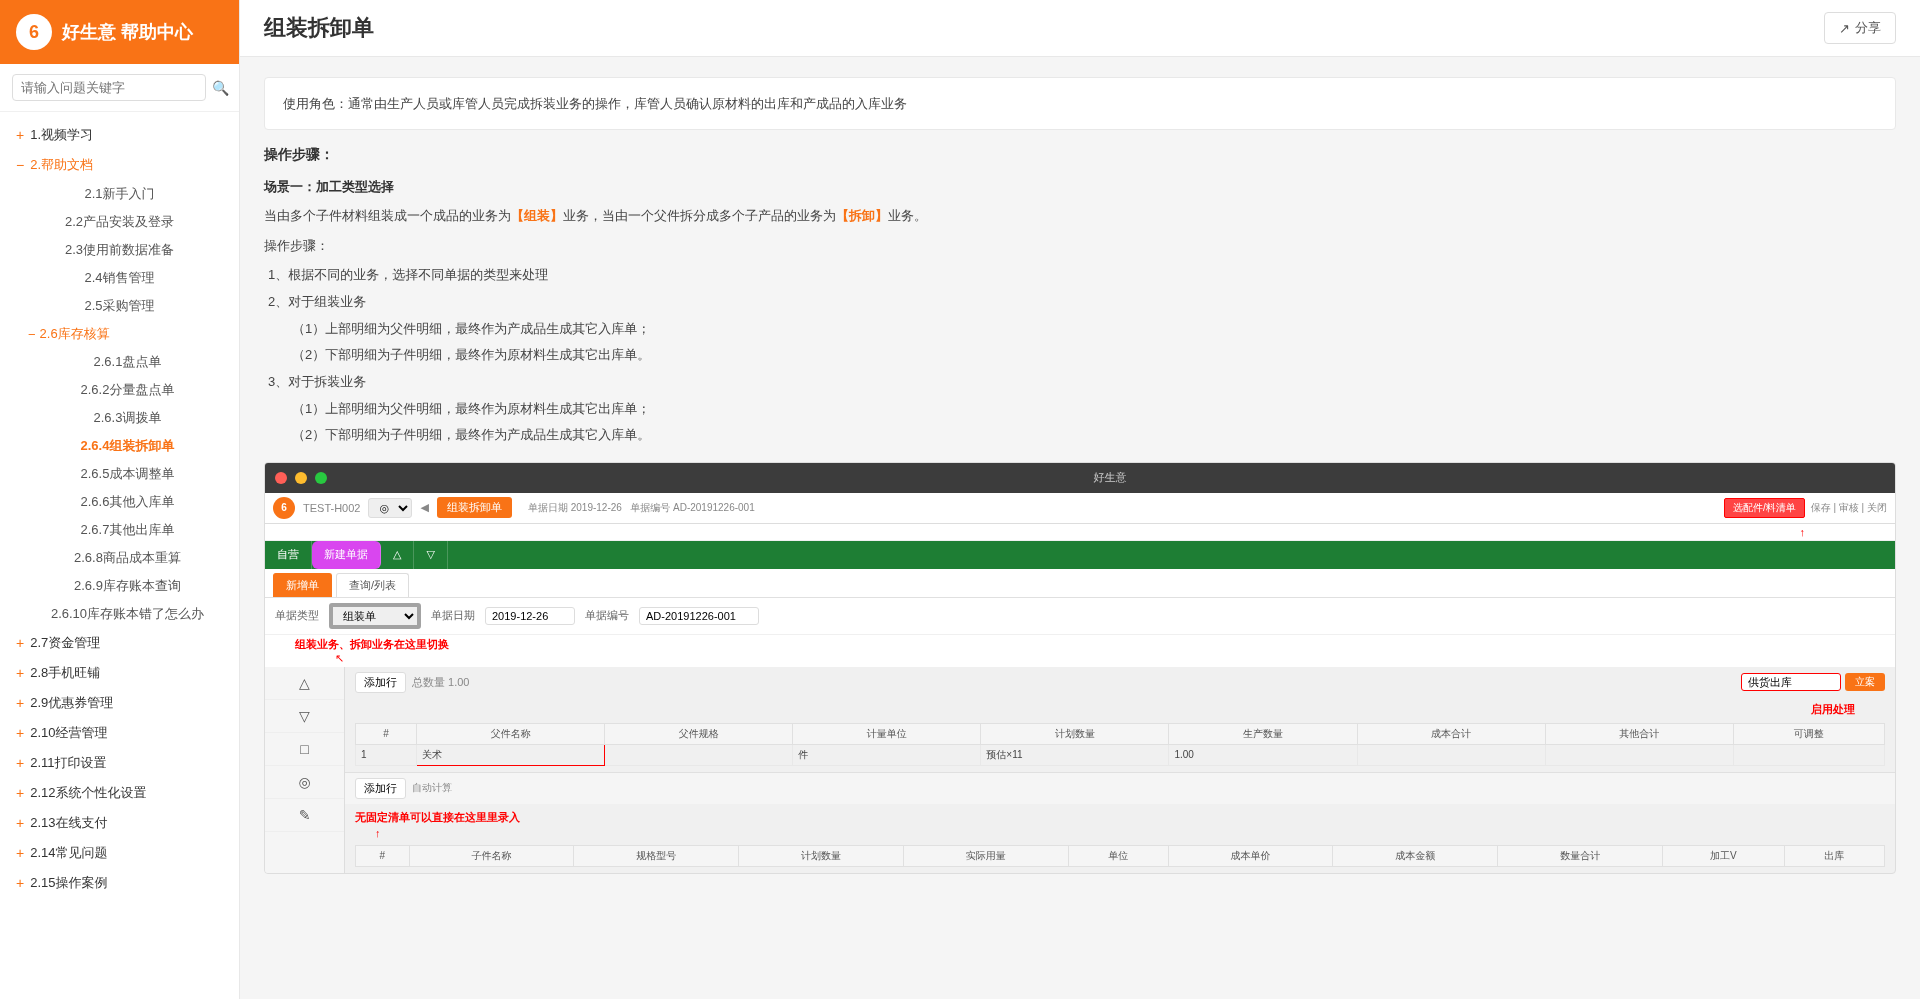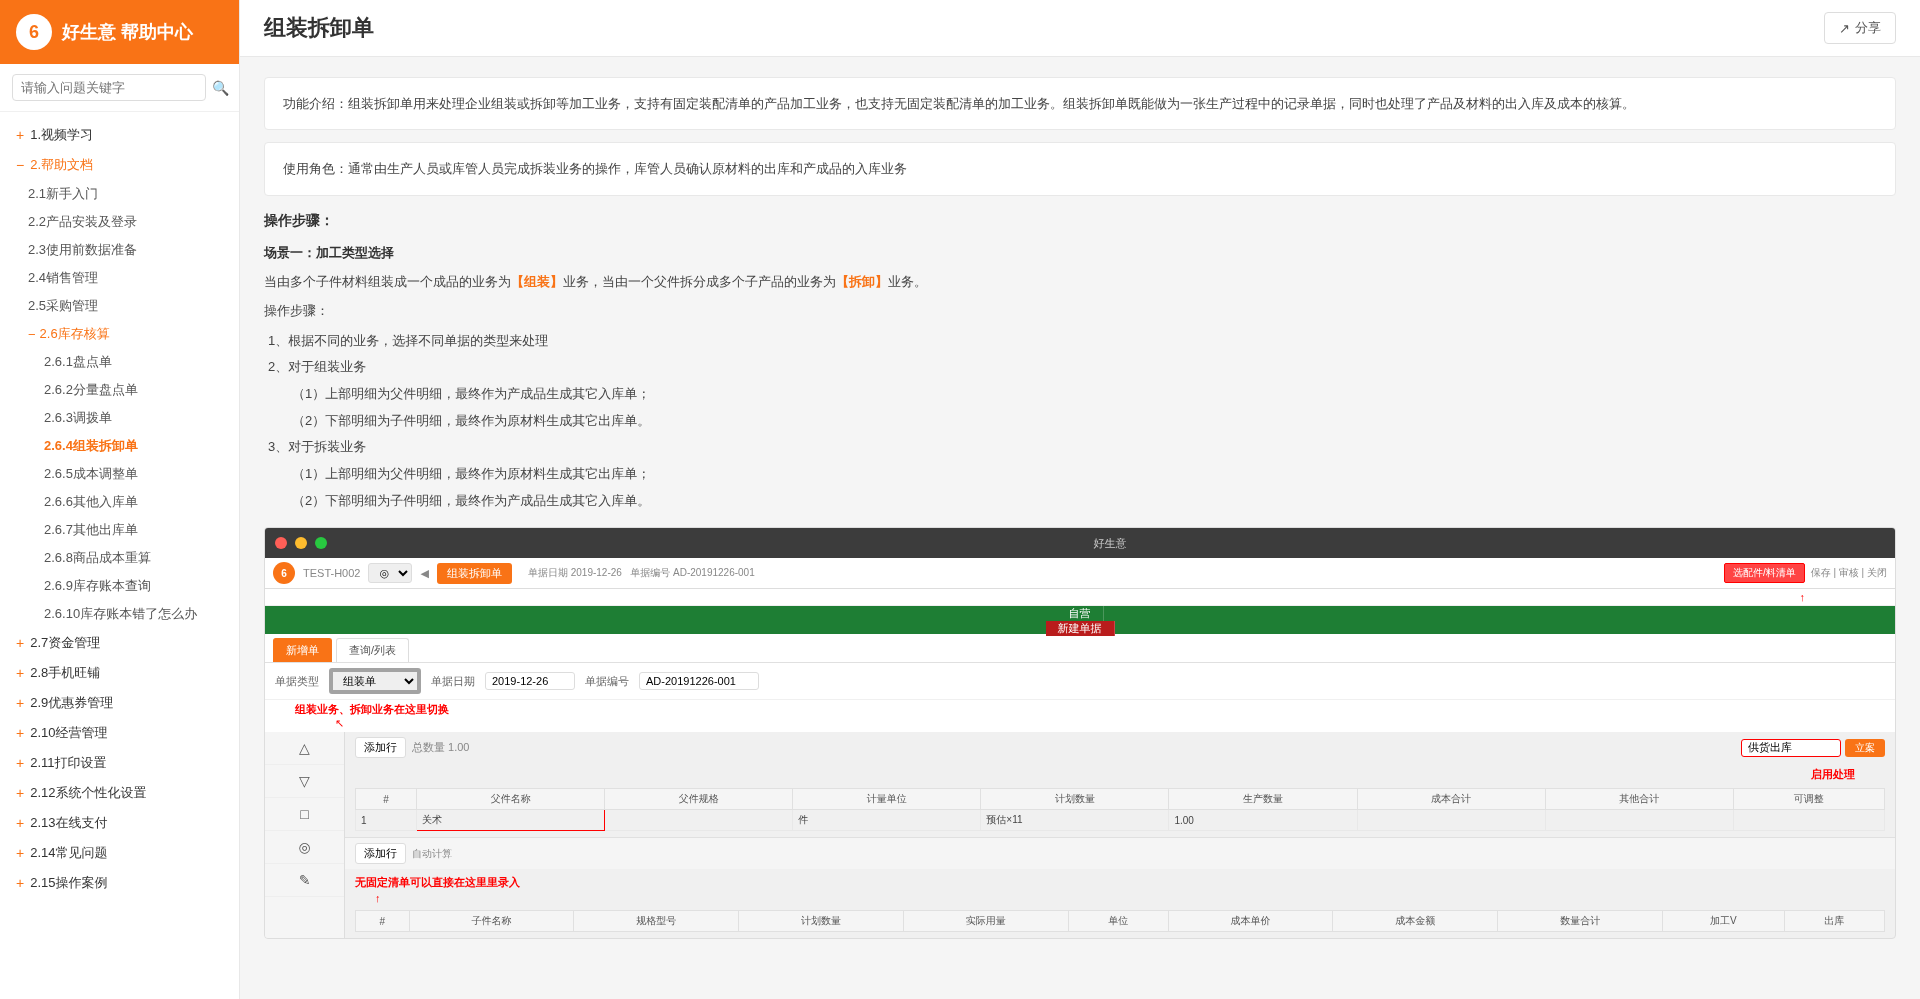--- a/index.html
+++ b/index.html
@@ -70,20 +70,21 @@
       gap: 6px;
     }
     .nav-section .plus-icon { color: #f97316; font-size: 14px; }
     .nav-section.active { color: #f97316; }
     .nav-section.active .plus-icon { color: #f97316; }
     .nav-sub {
       padding: 5px 28px;
       font-size: 13px;
       color: #555;
       cursor: pointer;
+      text-align: center;
     }
     .nav-sub.current { color: #f97316; font-weight: bold; }
     .nav-sub.indent { padding-left: 44px; }
 
     
     #main {
       flex: 1;
       display: flex;
       flex-direction: column;
       overflow: hidden;
@@ -218,32 +219,31 @@
       font-size: 11px;
       cursor: pointer;
     }
 
     .app-nav {
       background: #1e7e34;
       display: flex;
       align-items: center;
       padding: 0;
       height: 28px;
-      flex-direction: column;
     }
     .app-nav-item {
       color: #fff;
       padding: 0 12px;
       height: 100%;
       display: flex; align-items: center;
       font-size: 11px;
       cursor: pointer;
       border-right: 1px solid rgba(255,255,255,0.2);
     }
-    .app-nav-item.active { background: #b91c1c; }
+    .app-nav-item.active { background: #d946ef; border-radius: 6px; }
 
     .app-tabs {
       background: #fff;
       border-bottom: 1px solid #e0e0e0;
       padding: 4px 8px 0;
       display: flex; gap: 4px;
     }
     .app-tab {
       padding: 4px 12px;
       font-size: 11px;
@@ -420,23 +420,20 @@
   <div id="top-bar">
     <h1 id="page-title">组装拆卸单</h1>
     <button id="share-btn">
       <span>↗</span>
       <span>分享</span>
     </button>
   </div>
 
   <div id="content-area">
 
-    <div class="info-block">
-      <span>功能介绍：组装拆卸单用来处理企业组装或拆卸等加工业务，支持有固定装配清单的产品加工业务，也支持无固定装配清单的加工业务。组装拆卸单既能做为一张生产过程中的记录单据，同时也处理了产品及材料的出入库及成本的核算。</span>
-    </div>
 
     <div class="info-block">
       <span>使用角色：通常由生产人员或库管人员完成拆装业务的操作，库管人员确认原材料的出库和产成品的入库业务</span>
     </div>
 
 
     <div style="padding: 4px 0;">
       <div class="section-title">操作步骤：</div>
 
       <div class="scene-title">场景一：加工类型选择</div>

